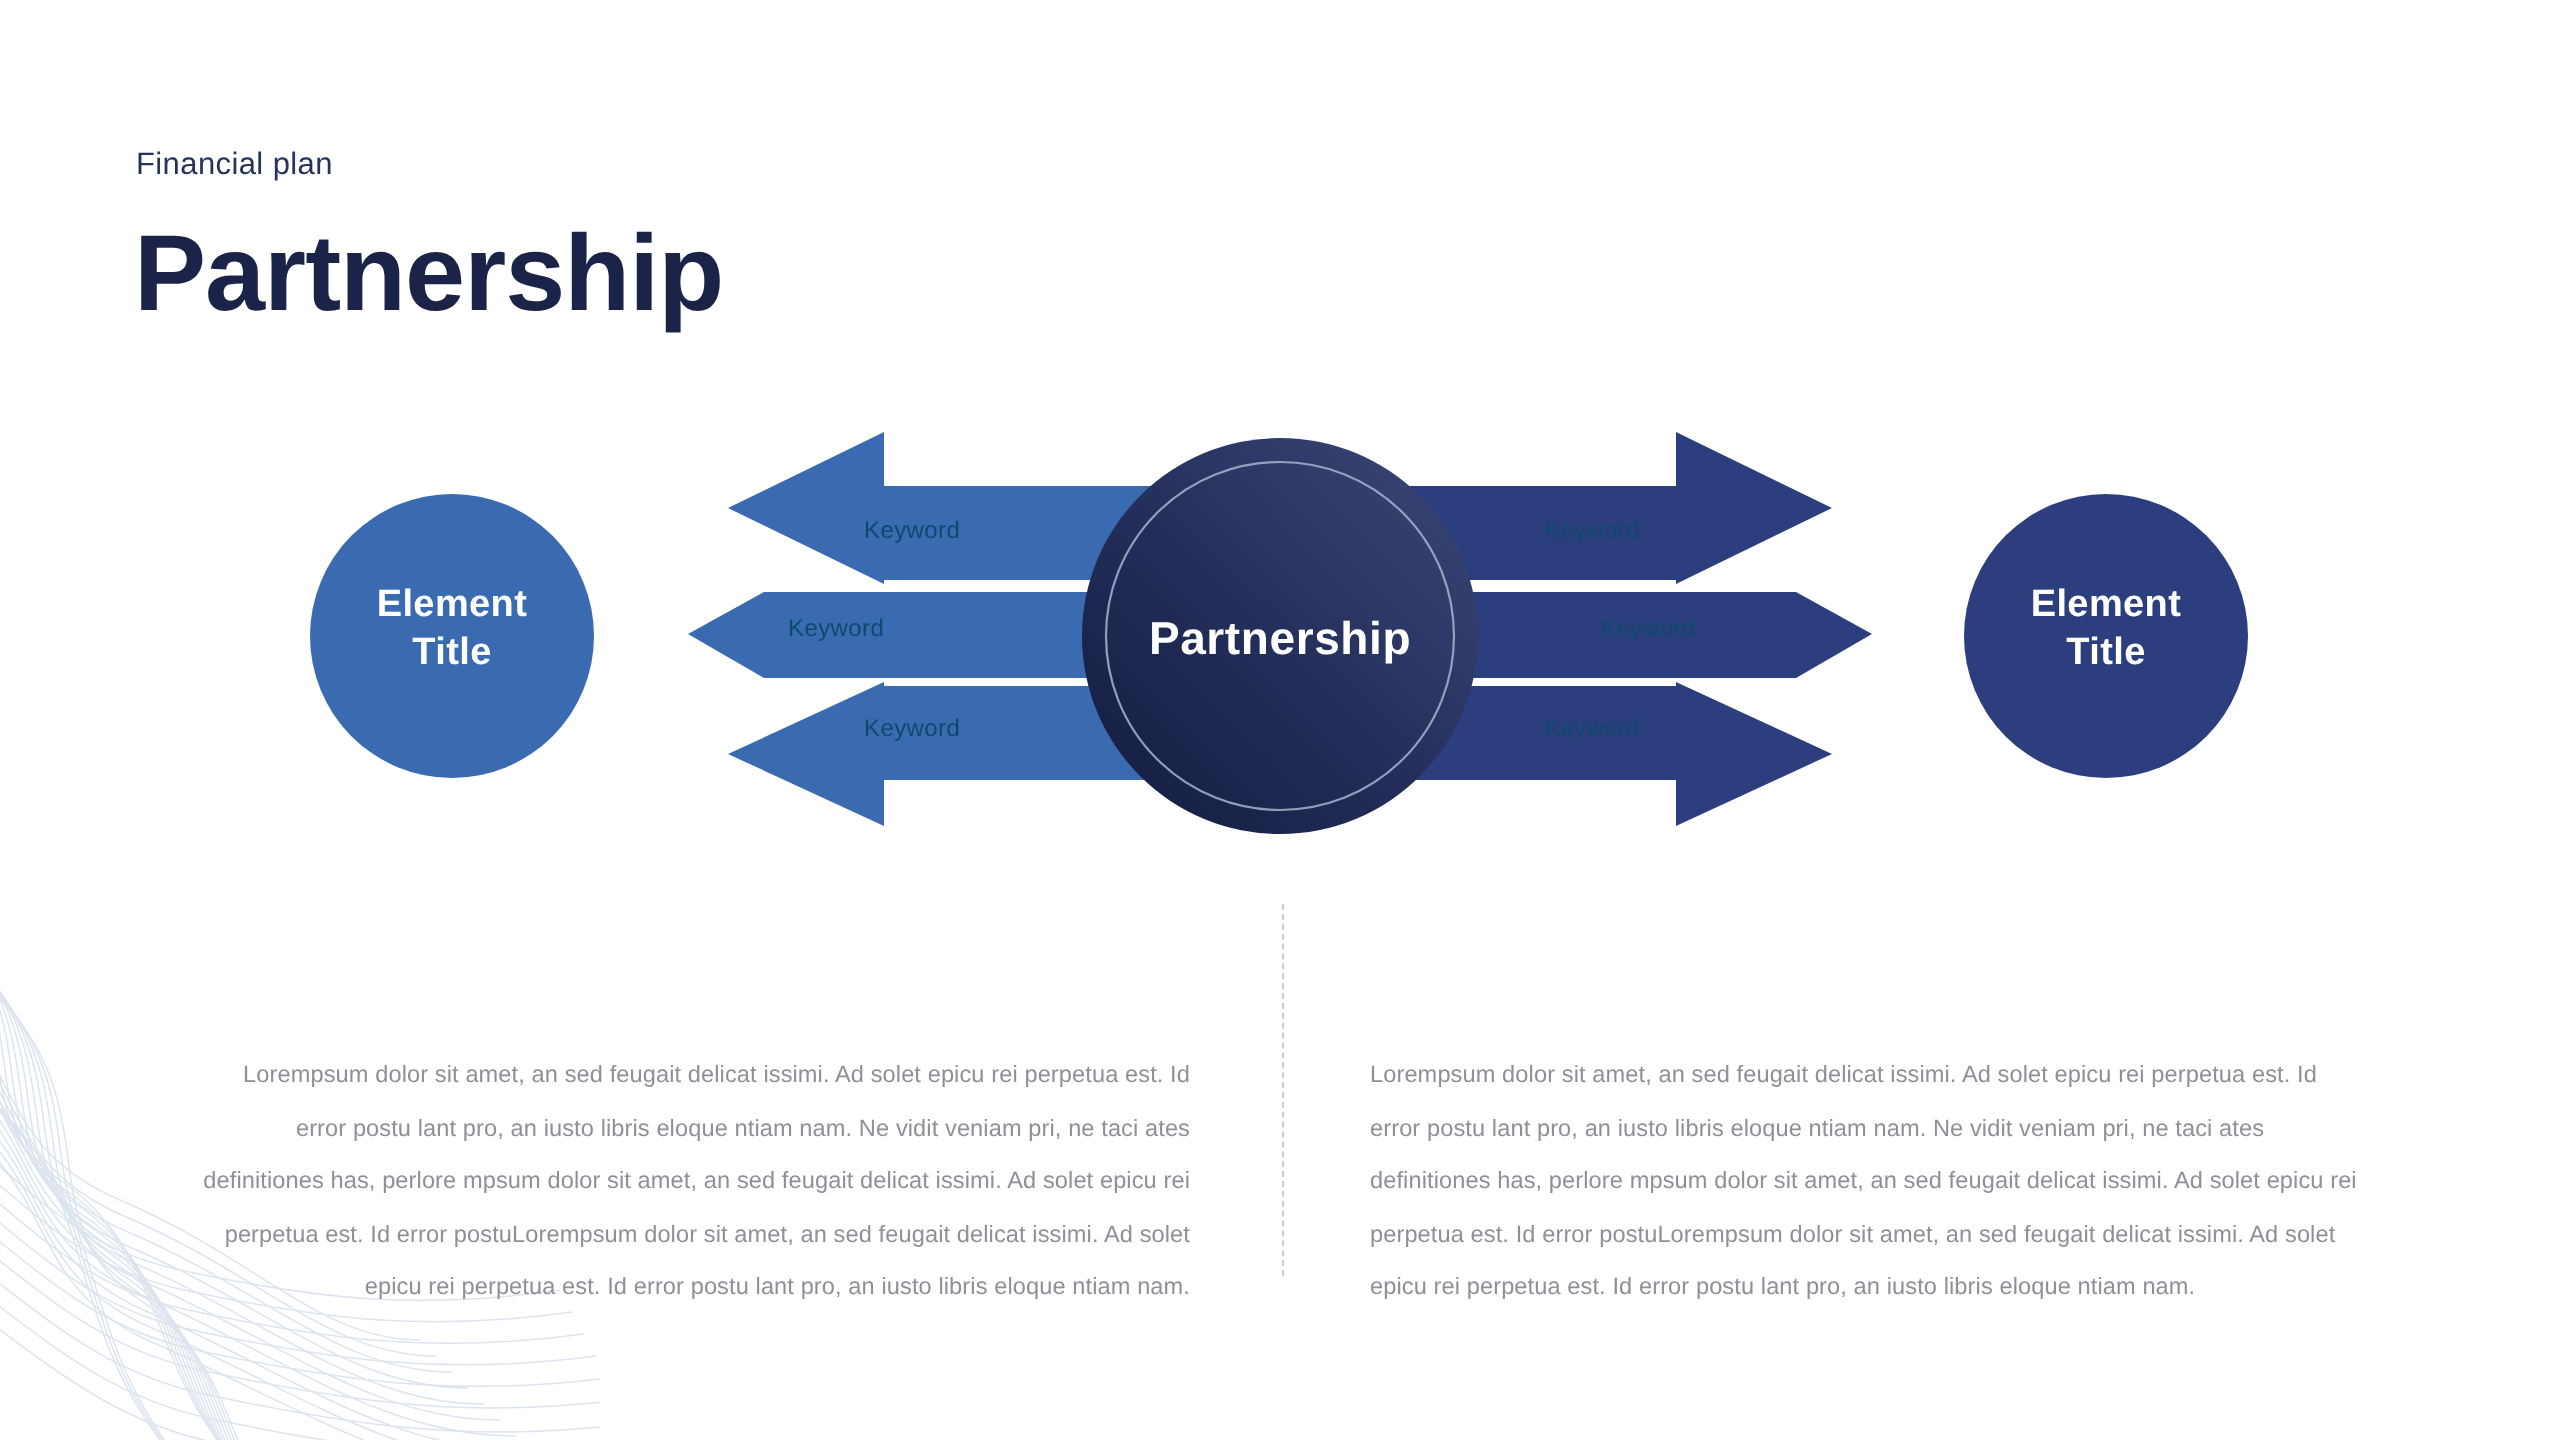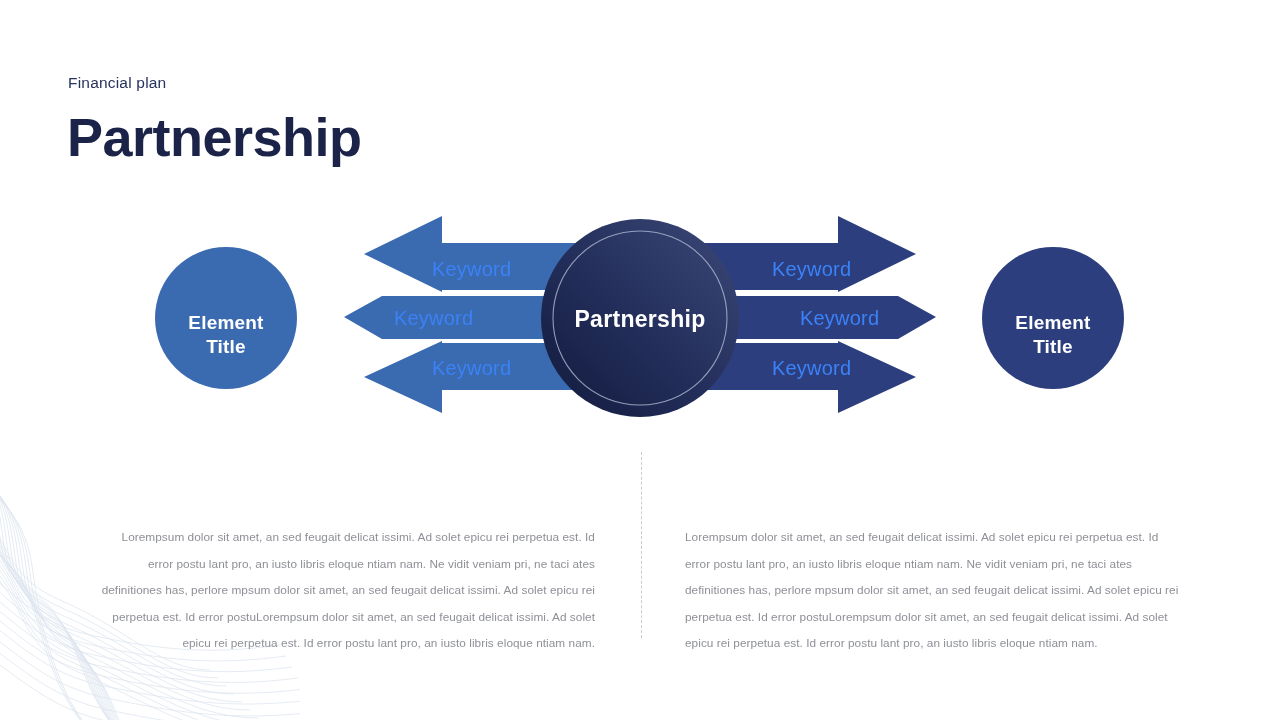--- a/index.html
+++ b/index.html
@@ -76,37 +76,36 @@
     text-align: center;
     line-height: 1.28;
     letter-spacing: 0.2px;
     white-space: pre-line;
     z-index: 4;
     pointer-events: none;
   }
   .circle-label.side {
     font-size: 19px;
     width: 160px;
-    margin-top: 20px;
   }
   #left-circle-label  { left: 146px; top: 291px; }
   #right-circle-label { left: 973px; top: 291px; }
 
   #center-circle-label {
     left: 540px;
     top: 305px;
     width: 200px;
     font-size: 23px;
     letter-spacing: 0.3px;
   }
 
   .kw {
     position: absolute;
-    color: #3b82f6;
-    font-size: 20px;
+    color: #0c4a6e;
+    font-size: 12px;
     letter-spacing: 0.2px;
     white-space: nowrap;
     z-index: 4;
     pointer-events: none;
   }
   #kw-l1 { left: 432px; top: 258px; }
   #kw-l2 { left: 394px; top: 307px; }
   #kw-l3 { left: 432px; top: 357px; }
   #kw-r1 { left: 772px; top: 258px; }
   #kw-r2 { left: 800px; top: 307px; }

